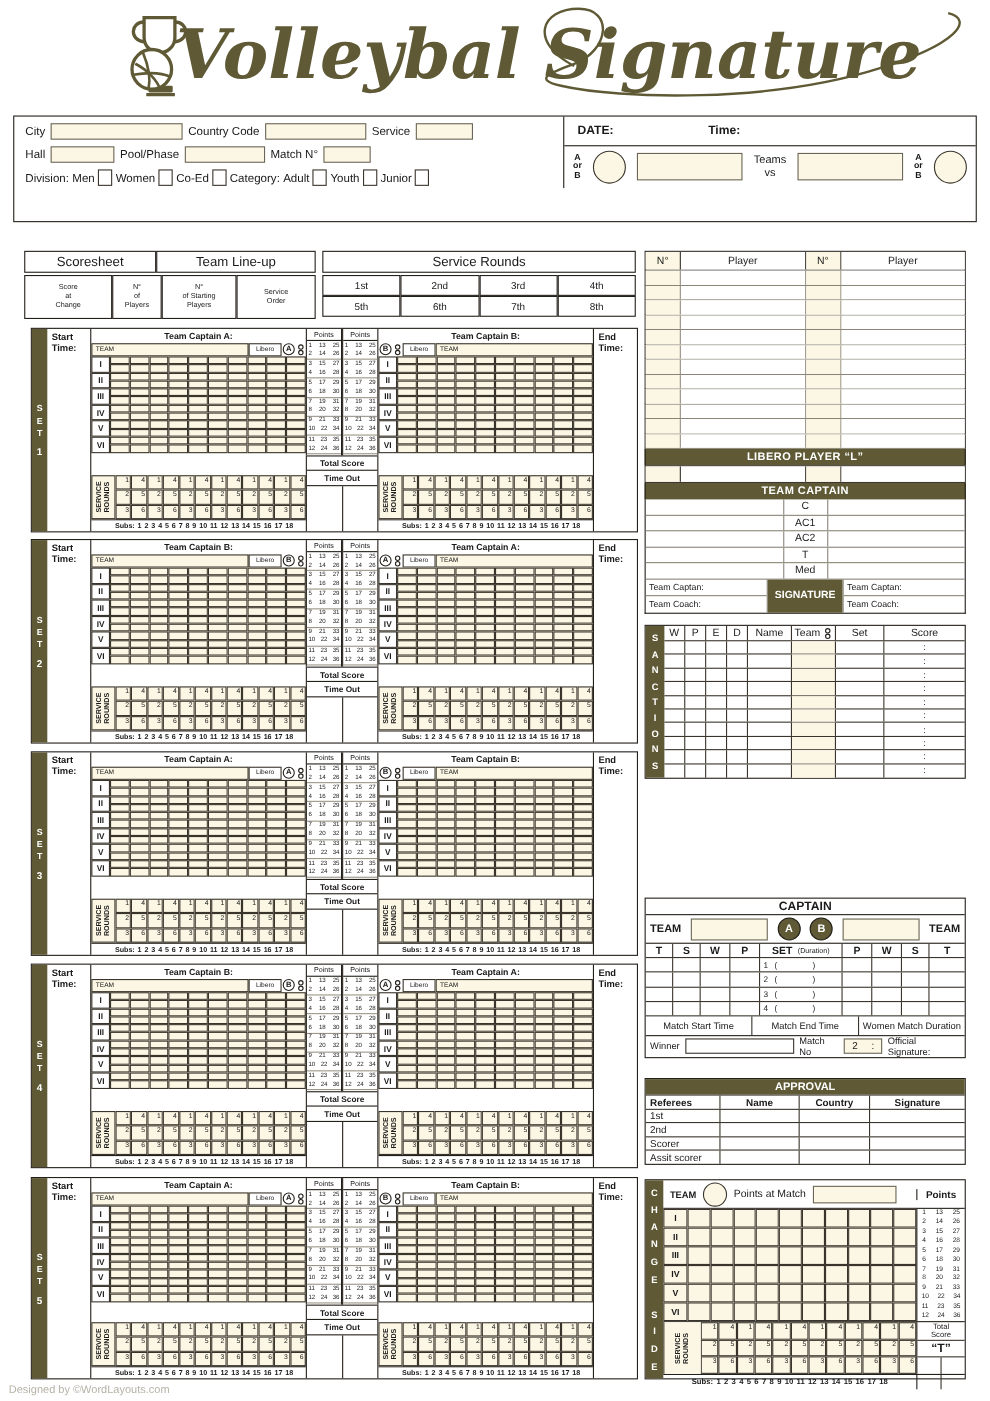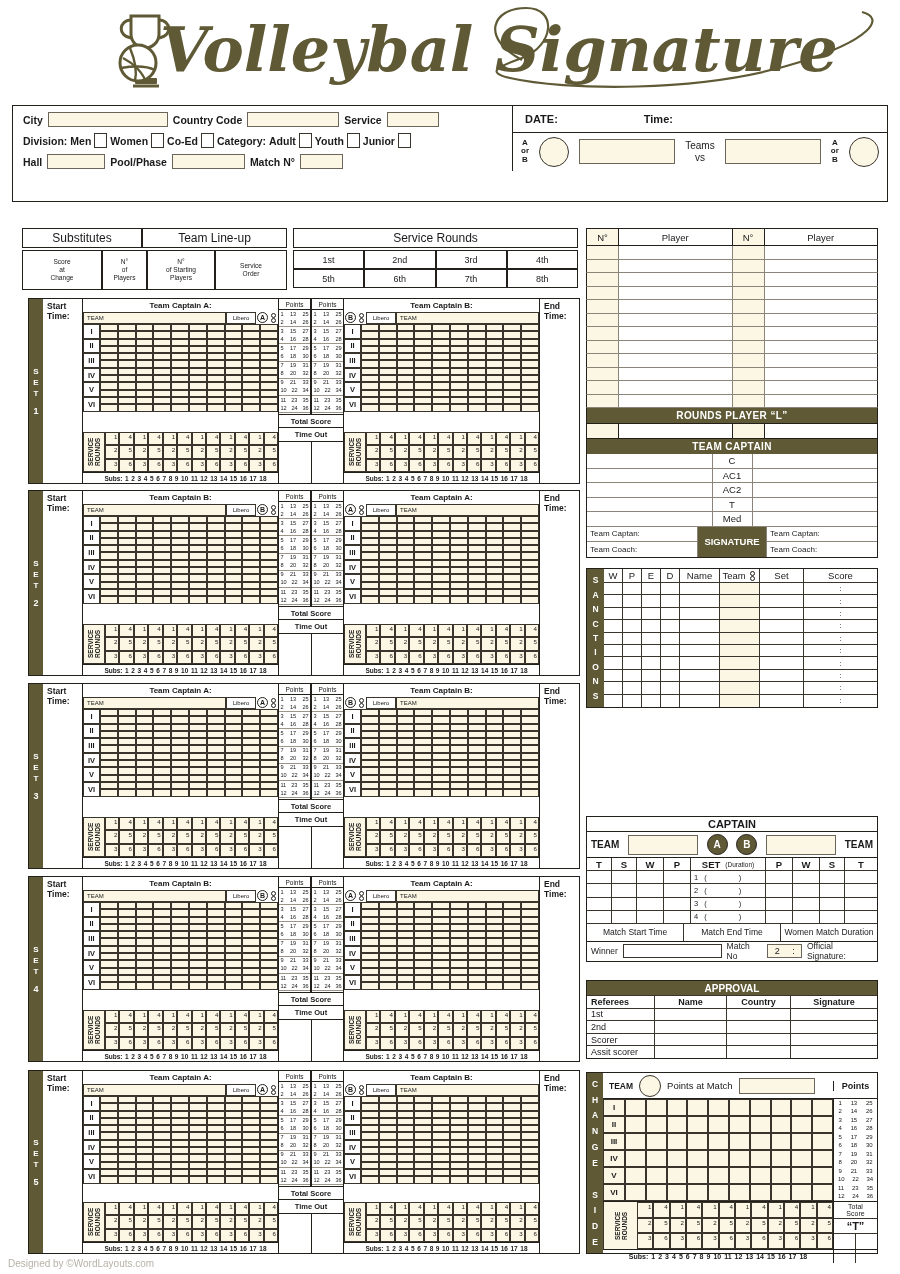--- a/index.html
+++ b/index.html
@@ -31,21 +31,21 @@
   .comp{
     position:absolute; left:12px; top:105px; width:876px; height:97px;
     border:1.8px solid #231f1a; background:#fff;
   }
   .comp-name{
     height:29px; border-bottom:1.6px solid #231f1a;
     display:flex; align-items:center; padding-left:10px;
     font-size:11.5px;
   }
   .comp-body{ display:flex; height:65px; }
-  .comp-left{ width:500px; border-right:1.6px solid #231f1a; padding:3px 0 0 10px;font-weight:bold;}
+  .comp-left{ width:500px; border-right:1.6px solid #231f1a; padding:3px 0 0 10px;}
   .comp-right{ flex:1; position:relative; }
   .crow{ display:flex; align-items:center; height:21px; font-size:10.5px; gap:5px;}
   .inp{ background:#fbf7e4; border:1.2px solid #6b6659; height:15px; }
   .cbx{ width:13px; height:15px; background:#fff; border:1.2px solid #3a352c; display:inline-block;}
   .dtrow{ height:27px; border-bottom:1.6px solid #231f1a; display:flex; align-items:center; font-size:11px;}
   .dtrow span{ font-weight:700; }
   .teamsrow{ height:37px; display:flex; align-items:center; justify-content:space-between; padding:0 8px;}
   .aorb{ font-size:8px; font-weight:700; line-height:8.5px; text-align:center; }
   .oval{ width:30px;height:30px;border-radius:50%; background:#fbf7e4; border:1.4px solid #3a352c;}
 
@@ -198,43 +198,43 @@
     <div class="comp-body">
       <div class="comp-left">
         <div class="crow">
           <span>City</span>
           <span class="inp" style="width:120px"></span>
           <span>Country Code</span>
           <span class="inp" style="width:92px"></span>
           <span>Service</span>
           <span class="inp" style="width:52px"></span>
         </div>
+        <div class="crow">
+          <span>Hall</span>
+          <span class="inp" style="width:58px"></span>
+          <span>Pool/Phase</span>
+          <span class="inp" style="width:73px"></span>
+          <span>Match N°</span>
+          <span class="inp" style="width:43px"></span>
+        </div>
         <div class="crow" style="gap:3px">
           <span>Division:</span>
           <span>Men</span>
           <span class="cbx"></span>
           <span>Women</span>
           <span class="cbx"></span>
           <span>Co-Ed</span>
           <span class="cbx"></span>
           <span>Category:</span>
           <span>Adult</span>
           <span class="cbx"></span>
           <span>Youth</span>
           <span class="cbx"></span>
           <span>Junior</span>
           <span class="cbx"></span>
-        </div>
-        <div class="crow">
-          <span>Hall</span>
-          <span class="inp" style="width:58px"></span>
-          <span>Pool/Phase</span>
-          <span class="inp" style="width:73px"></span>
-          <span>Match N°</span>
-          <span class="inp" style="width:43px"></span>
         </div>
       </div>
       <div class="comp-right">
         <div class="dtrow">
           <span style="padding-left:12px">DATE:</span>
           <span style="padding-left:86px">Time:</span>
         </div>
         <div class="teamsrow">
           <div class="aorb">
             <div>A</div>
@@ -255,21 +255,21 @@
           </div>
           <div class="oval"></div>
         </div>
       </div>
     </div>
   </div>
 
   <div class="strip">
     <div class="strip-l">
       <div class="sh">
-        <div style="width:120px">Substitutes</div>
+        <div style="width:120px">Scoresheet</div>
         <div style="flex:1">Team Line-up</div>
       </div>
       <div class="sb">
         <div style="width:80px">
           <span><span>Score</span><br><span>at</span><br><span>Change</span></span>
         </div>
         <div style="width:45px">
           <span><span>N°</span><br><span>of</span><br><span>Players</span></span>
         </div>
         <div style="width:68px">
@@ -373,21 +373,21 @@
           <div class="c-n"></div>
           <div class="c-p"></div>
         </div>
         <div class="rrow">
           <div class="c-n"></div>
           <div class="c-p"></div>
           <div class="c-n"></div>
           <div class="c-p"></div>
         </div>
       </div>
-    <div class="bandw">ROUNDS PLAYER “L”</div>
+    <div class="bandw">LIBERO PLAYER “L”</div>
     <div class="libRow">
       <div class="c-n"></div>
       <div class="c-p"></div>
       <div class="c-n"></div>
       <div class="c-p"></div>
     </div>
     <div class="bandw">TEAM CAPTAIN</div>
     <div class="capt">
       <div id="captain-rows">
           <div class="caprow">

